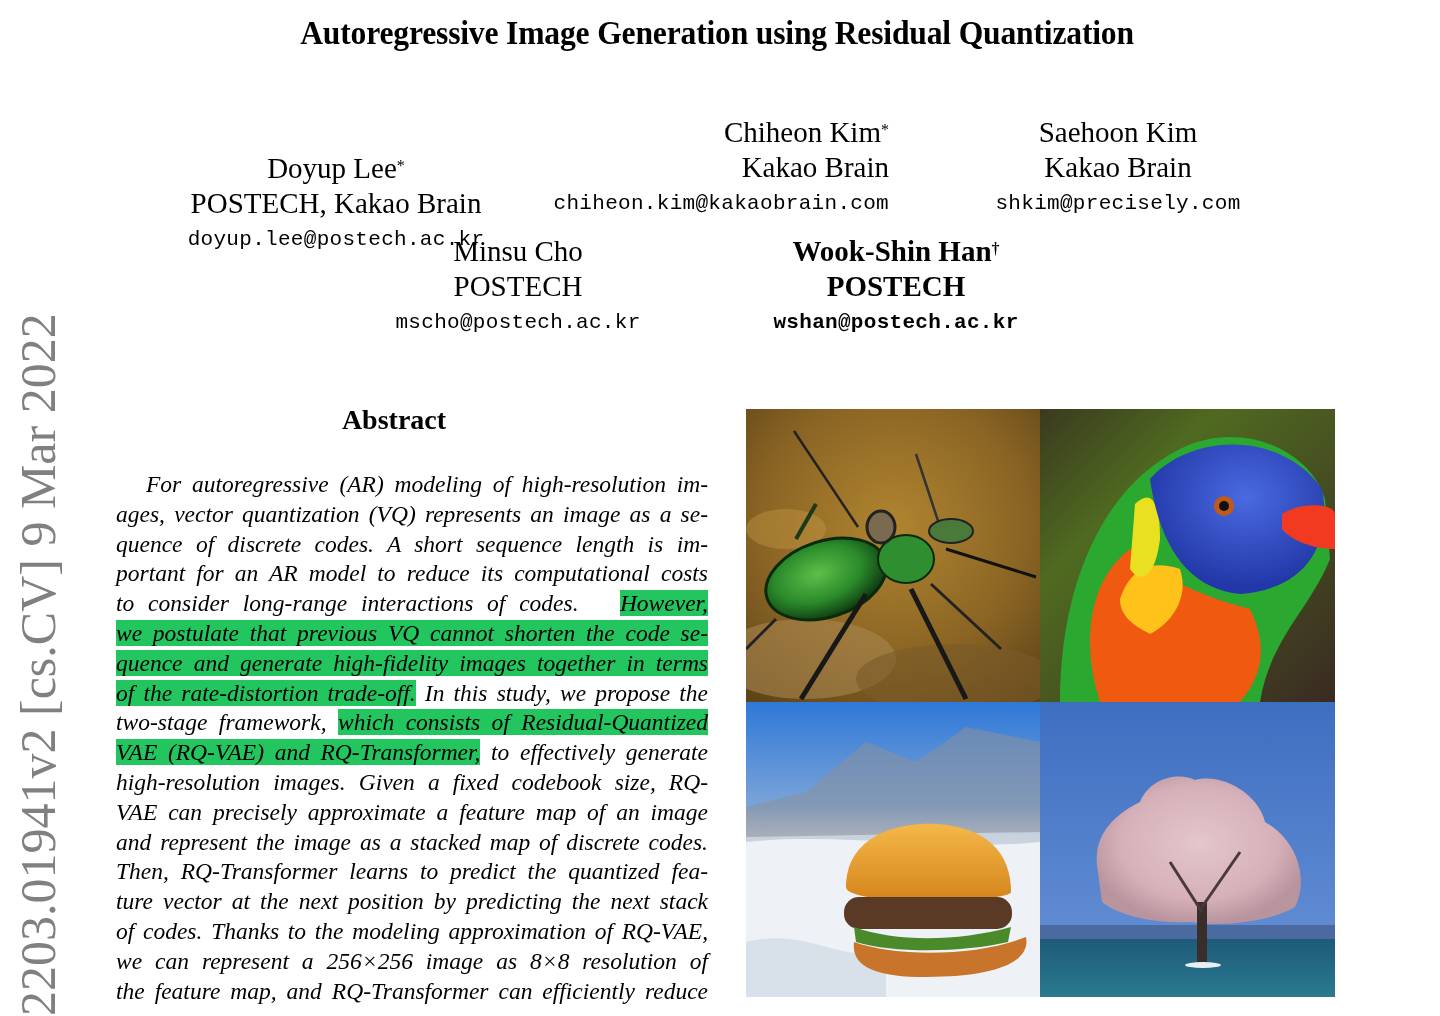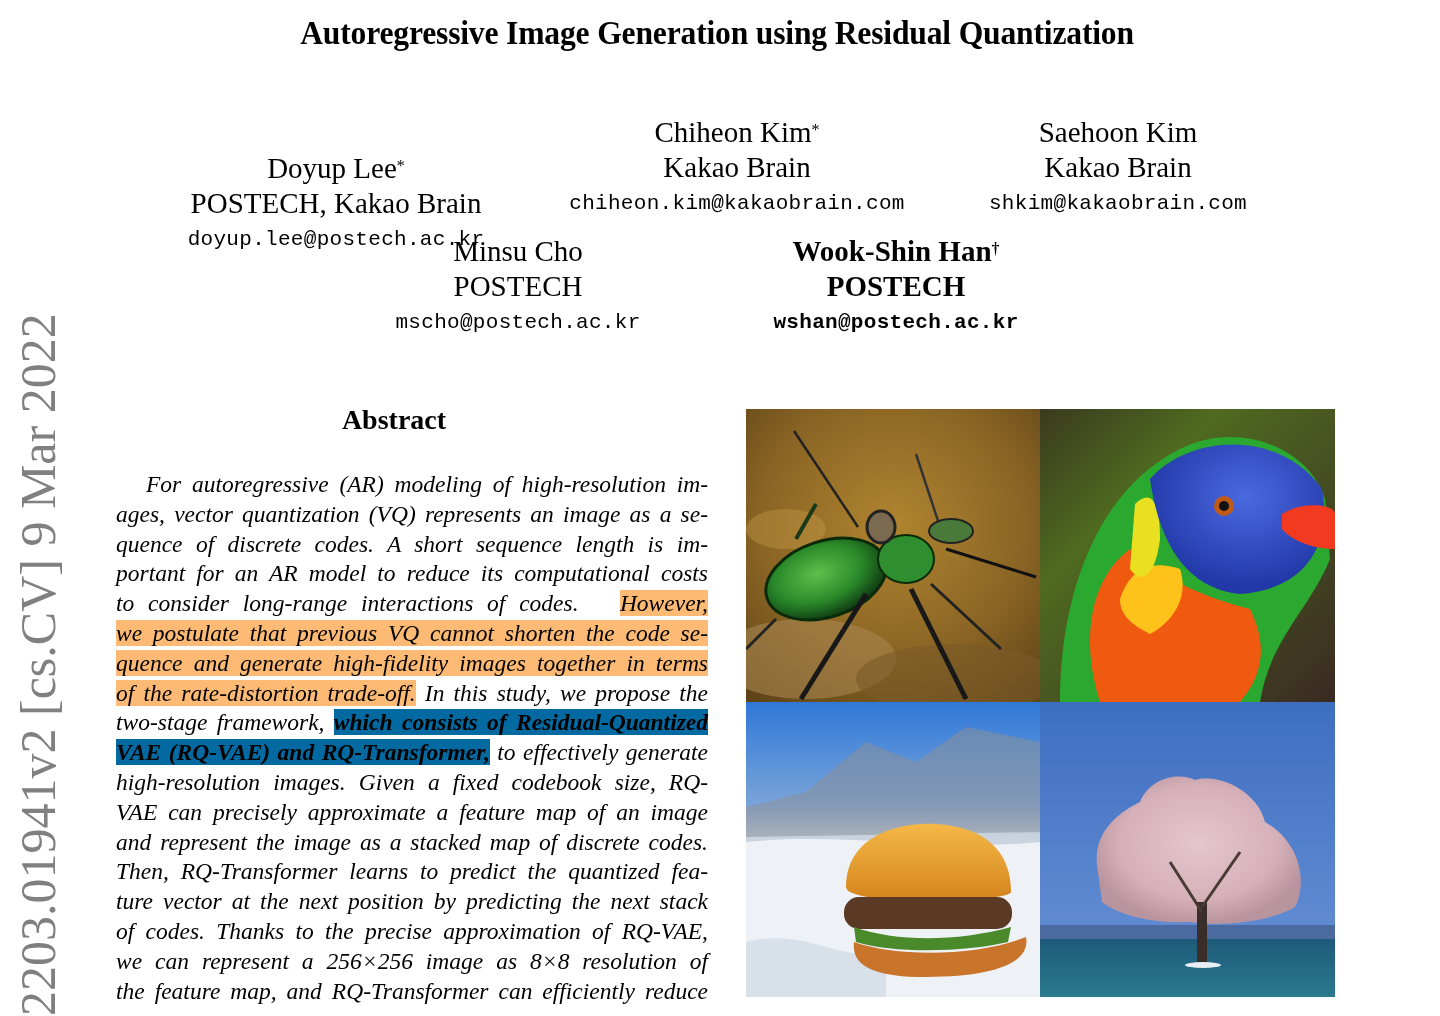--- a/index.html
+++ b/index.html
@@ -13,46 +13,46 @@
   .author .email { font-family: "Liberation Mono", "DejaVu Sans Mono", monospace; font-size: 21px; line-height: 28px; margin-top: 5px; white-space: nowrap; letter-spacing: 0.3px; }
   .author sup { font-size: 16px; vertical-align: top; position: relative; top: -3px; }
 
   .arxiv { position: absolute; left: 10px; top: 1016px; transform: rotate(-90deg); transform-origin: left top; white-space: nowrap; font-size: 50px; color: #808080; line-height: 56px; }
 
   .abs-head { position: absolute; left: 98px; width: 592px; top: 404px; text-align: center; font-weight: bold; font-size: 28px; }
 
   .abs-body { position: absolute; left: 116px; width: 592px; top: 470px; font-style: italic; font-size: 23.5px; line-height: 29.8px; text-align: justify; }
   .abs-line { display: block; white-space: nowrap; text-align: justify; text-align-last: justify; height: 29.8px; }
   .abs-line.first { padding-left: 30px; }
-  .hl-red { background: #fdba74; }
-  .hl-yellow { background: #0369a1; font-weight: bold; }
+  .hl-red { background: #22c55e; }
+  .hl-yellow { background: #22c55e; }
 
   .figure { position: absolute; left: 746px; top: 409px; width: 589px; height: 588px; display: grid; grid-template-columns: 294px 295px; grid-template-rows: 293px 295px; }
   .tile { position: relative; overflow: hidden; }
   .tile svg { display: block; width: 100%; height: 100%; }
 </style>
 </head>
 <body>
 
 <div class="title">Autoregressive Image Generation using Residual Quantization</div>
 
 <div class="author" style="left:176px; top:115px; width:320px;margin-top:36px;">
   <div class="name"><span>Doyup Lee</span><sup>*</sup></div>
   <div class="aff">POSTECH, Kakao Brain</div>
   <div class="email">doyup.lee@postech.ac.kr</div>
 </div>
-<div class="author" style="left:557px; top:115px; width:360px;">
+<div class="author" style="left:529px; top:115px; width:360px;text-align:right;">
   <div class="name"><span>Chiheon Kim</span><sup>*</sup></div>
   <div class="aff">Kakao Brain</div>
   <div class="email">chiheon.kim@kakaobrain.com</div>
 </div>
 <div class="author" style="left:978px; top:115px; width:280px;">
   <div class="name"><span>Saehoon Kim</span><sup></sup></div>
   <div class="aff">Kakao Brain</div>
-  <div class="email">shkim@kakaobrain.com</div>
+  <div class="email">shkim@precisely.com</div>
 </div>
 
 <div class="author" style="left:384px; top:234px; width:268px;">
   <div class="name"><span>Minsu Cho</span><sup></sup></div>
   <div class="aff">POSTECH</div>
   <div class="email">mscho@postech.ac.kr</div>
 </div>
 <div class="author" style="left:762px; top:234px; width:268px;font-weight:bold;">
   <div class="name"><span>Wook-Shin Han</span><sup>†</sup></div>
   <div class="aff">POSTECH</div>
@@ -72,21 +72,21 @@
   <span class="abs-line"><span class="hl-red">we postulate that previous VQ cannot shorten the code se-</span></span>
   <span class="abs-line"><span class="hl-red">quence and generate high-fidelity images together in terms</span></span>
   <span class="abs-line"><span class="hl-red">of the rate-distortion trade-off.</span> <span>In this study, we propose the</span></span>
   <span class="abs-line"><span>two-stage framework,</span> <span class="hl-yellow">which consists of Residual-Quantized</span></span>
   <span class="abs-line"><span class="hl-yellow">VAE (RQ-VAE) and RQ-Transformer,</span> <span>to effectively generate</span></span>
   <span class="abs-line">high-resolution images.  Given a fixed codebook size, RQ-</span>
   <span class="abs-line">VAE can precisely approximate a feature map of an image</span>
   <span class="abs-line">and represent the image as a stacked map of discrete codes.</span>
   <span class="abs-line">Then, RQ-Transformer learns to predict the quantized fea-</span>
   <span class="abs-line">ture vector at the next position by predicting the next stack</span>
-  <span class="abs-line">of codes. Thanks to the precise approximation of RQ-VAE,</span>
+  <span class="abs-line">of codes. Thanks to the modeling approximation of RQ-VAE,</span>
   <span class="abs-line">we can represent a 256×256 image as 8×8 resolution of</span>
   <span class="abs-line">the feature map, and RQ-Transformer can efficiently reduce</span>
 </div>
 
 <div class="figure">
 
   <div class="tile">
     <svg viewBox="0 0 294 293" preserveAspectRatio="none">
       <defs>
         <radialGradient id="soil" cx="50%" cy="40%" r="75%">

